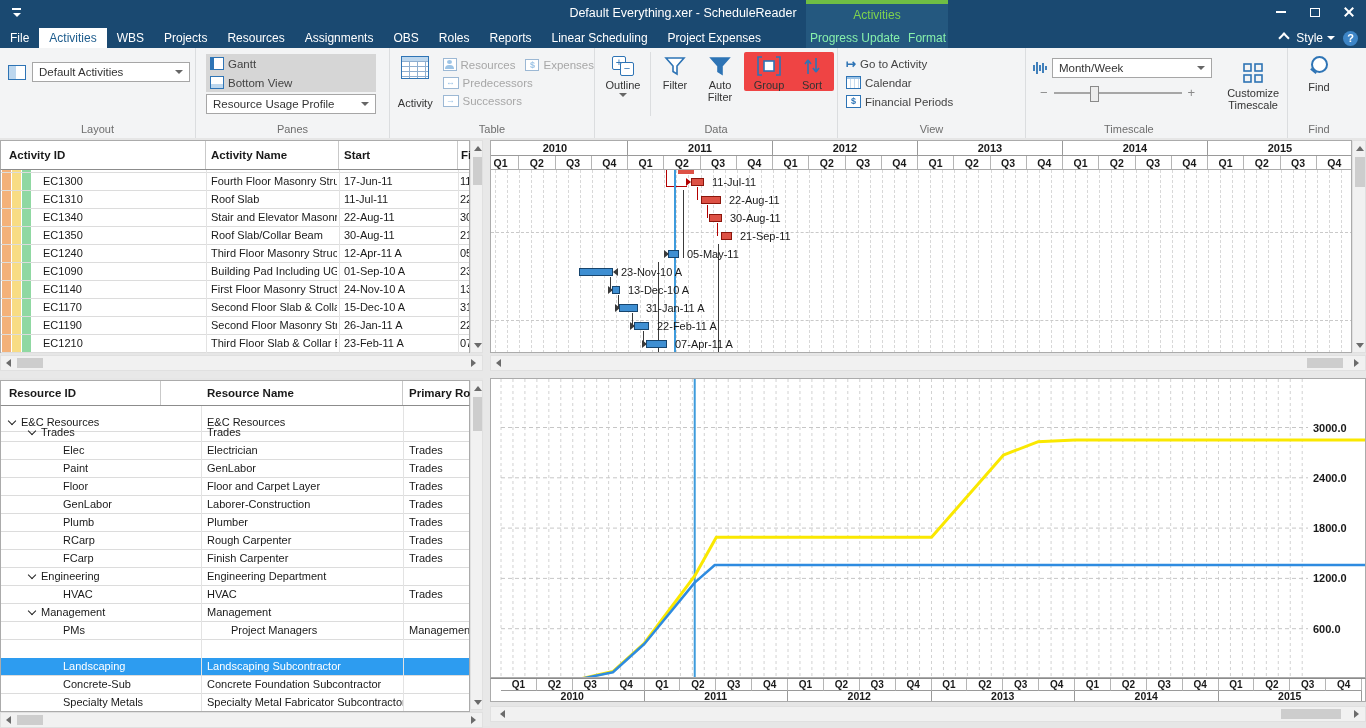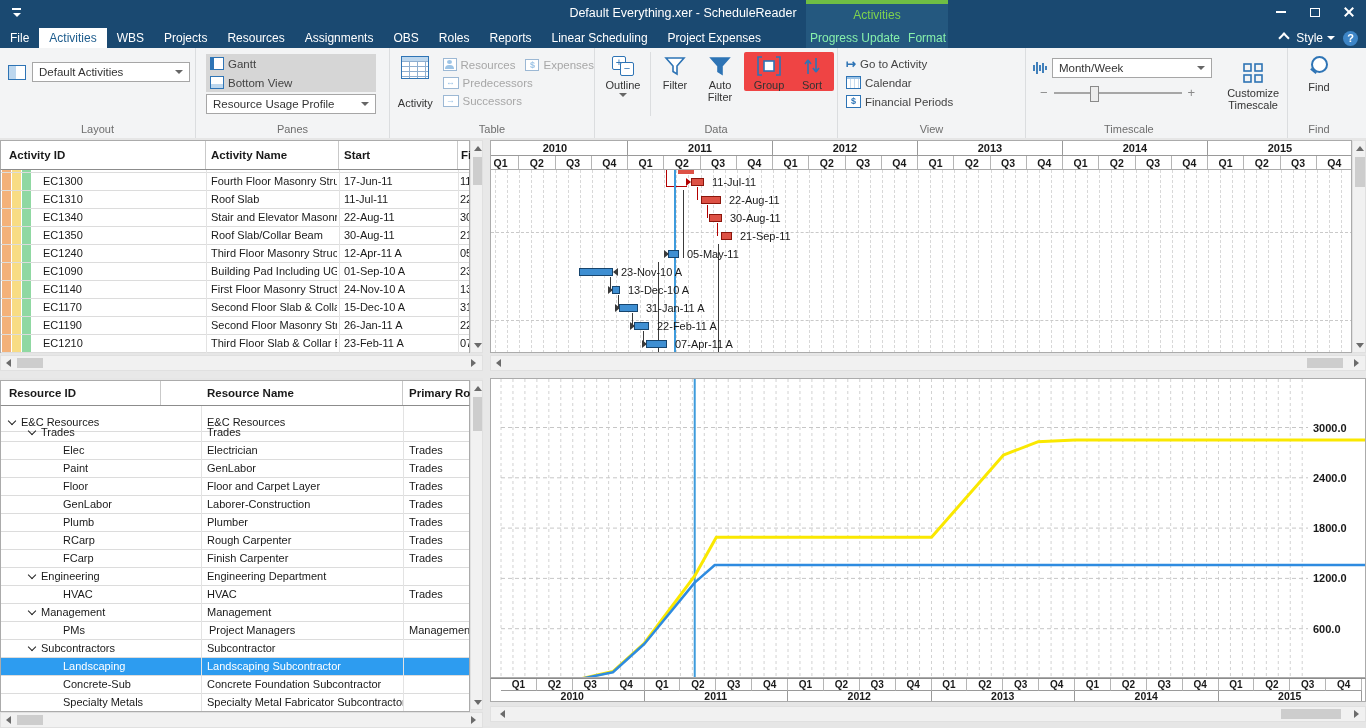--- a/index.html
+++ b/index.html
@@ -677,27 +677,22 @@
           <div class="tcell" style="left: 200px; width: 202px; padding-left: 6px;">HVAC</div>
           <div class="tcell" style="left: 402px; width: 68px; padding-left: 6px;">Trades</div>
         </div>
         <div class="trow" style="top: 198px;">
           <div class="tcell" style="left: 0px; width: 200px; padding-left: 28px;"><span class="tchev"></span>Management</div>
           <div class="tcell" style="left: 200px; width: 202px; padding-left: 6px;">Management</div>
           <div class="tcell" style="left: 402px; width: 68px; padding-left: 6px;"></div>
         </div>
         <div class="trow" style="top: 216px;">
           <div class="tcell" style="left: 0px; width: 200px; padding-left: 62px;">PMs</div>
-          <div class="tcell" style="left: 194px; width: 202px; padding-left: 14px;">Project Managers</div>
+          <div class="tcell" style="left: 216px; width: 202px; padding-left: 14px;">Project Managers</div>
           <div class="tcell" style="left: 402px; width: 68px; padding-left: 6px;">Management</div>
-        </div>
-        <div class="trow" style="top: 234px;">
-          <div class="tcell" style="left: 0px; width: 200px; padding-left: 28px;"><span class="tchev"></span>Subcontractors</div>
-          <div class="tcell" style="left: 200px; width: 202px; padding-left: 6px;">Subcontractor</div>
-          <div class="tcell" style="left: 402px; width: 68px; padding-left: 6px;"></div>
         </div>
         <div class="trow selected" style="top: 252px;">
           <div class="tcell" style="left: 0px; width: 200px; padding-left: 62px;">Landscaping</div>
           <div class="tcell" style="left: 200px; width: 202px; padding-left: 6px;">Landscaping Subcontractor</div>
           <div class="tcell" style="left: 402px; width: 68px; padding-left: 6px;"></div>
         </div>
         <div class="trow" style="top: 270px;">
           <div class="tcell" style="left: 0px; width: 200px; padding-left: 62px;">Concrete-Sub</div>
           <div class="tcell" style="left: 200px; width: 202px; padding-left: 6px;">Concrete Foundation Subcontractor</div>
           <div class="tcell" style="left: 402px; width: 68px; padding-left: 6px;"></div>

